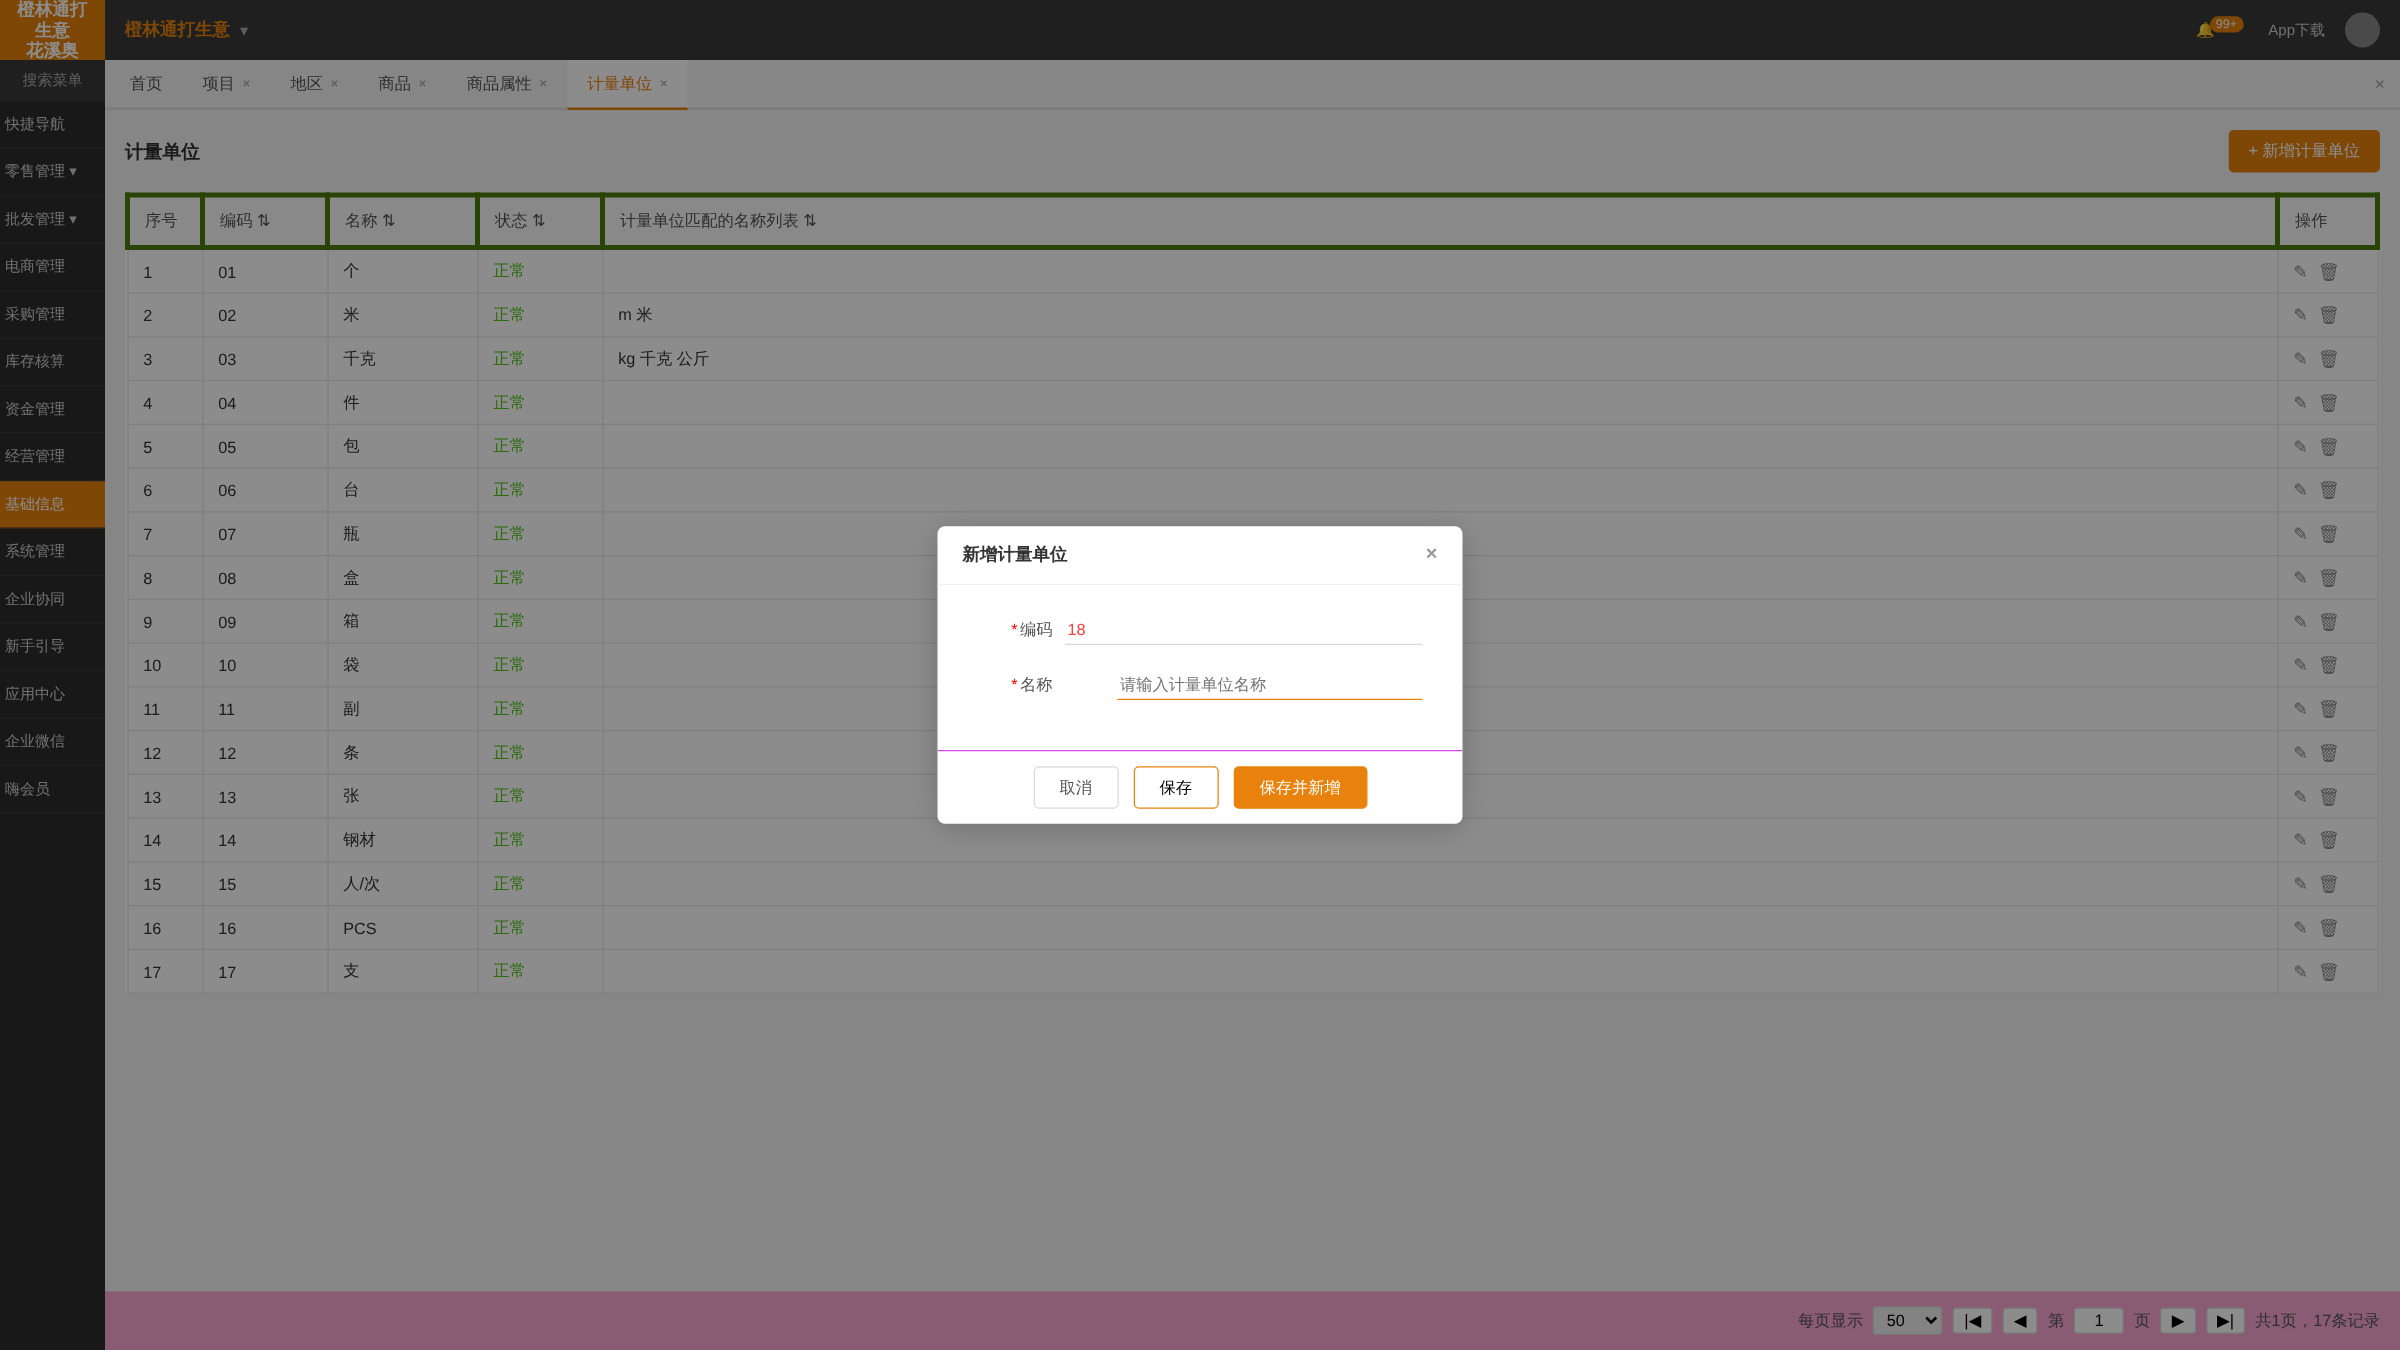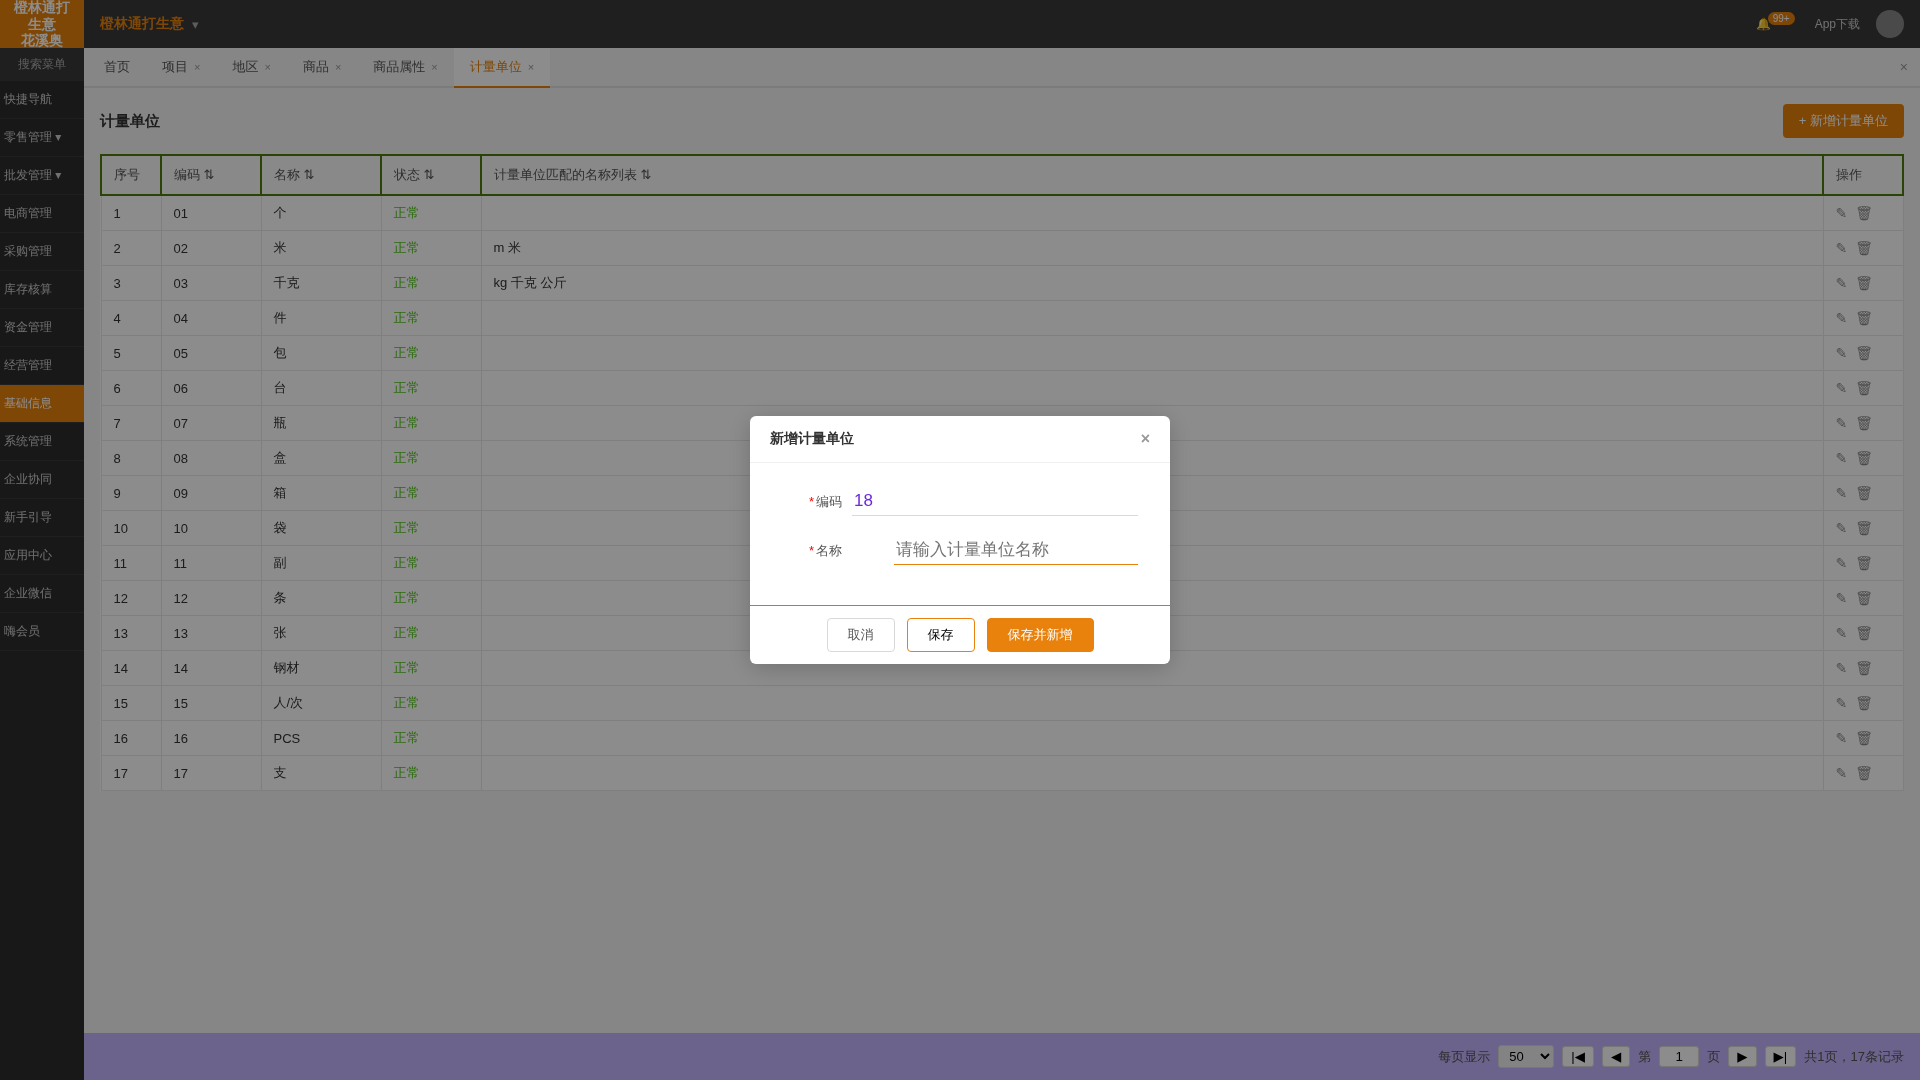--- a/index.html
+++ b/index.html
@@ -160,21 +160,21 @@
 
     
     .data-table {
       width: 100%;
       background: white;
       border-collapse: collapse;
       font-size: 13px;
     }
     .data-table th {
       background: #fafafa;
-      border: 2px solid #4d7c0f;
+      border: 4px solid #4d7c0f;
       padding: 10px 12px;
       text-align: left;
       color: #555;
       font-weight: normal;
     }
     .data-table td {
       border: 1px solid #e8e8e8;
       padding: 8px 12px;
       color: #333;
     }
@@ -186,21 +186,21 @@
 
     
     .pagination-bar {
       display: flex;
       justify-content: flex-end;
       align-items: center;
       padding: 12px 0;
       gap: 8px;
       font-size: 13px;
       color: #555;
-      background: #c4b5fd;
+      background: #f9a8d4;
       flex-shrink: 0;
       padding-right: 16px;
     }
     .pagination-bar select {
       padding: 2px 6px;
       border: 1px solid #d9d9d9;
       border-radius: 3px;
       font-size: 13px;
     }
     .pagination-btn {
@@ -270,23 +270,23 @@
     }
     .form-label .required {
       color: red;
       margin-right: 2px;
     }
     .form-input {
       flex: 1;
       border: none;
       border-bottom: 1px solid #d9d9d9;
       padding: 4px 2px;
-      font-size: 17px;
+      font-size: 13px;
       outline: none;
-      color: #6d28d9;
+      color: #ef4444;
     }
     .form-input.active-input {
       border-bottom: 1px solid #e8820c;
       margin-left: 42px;
     }
     .modal-footer {
       padding: 12px 20px;
       display: flex;
       justify-content: center;
       gap: 12px;

